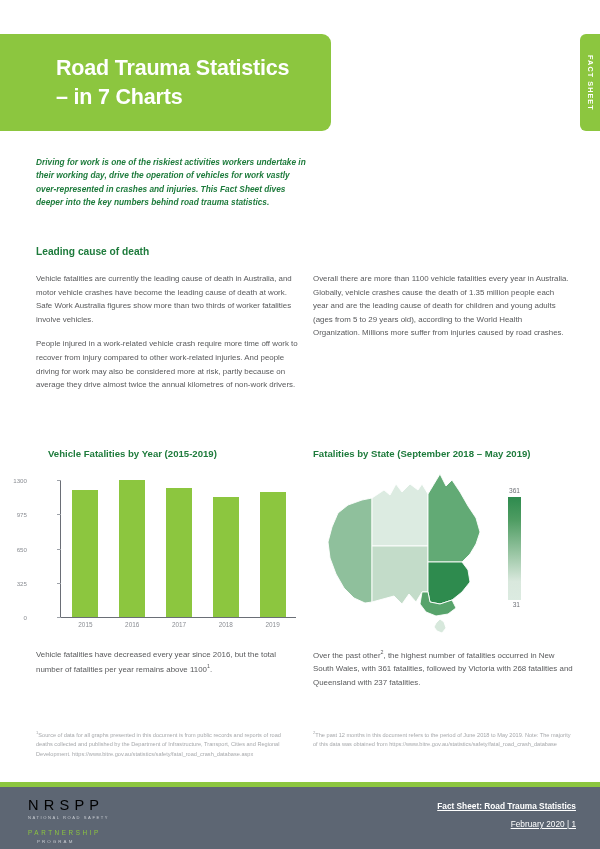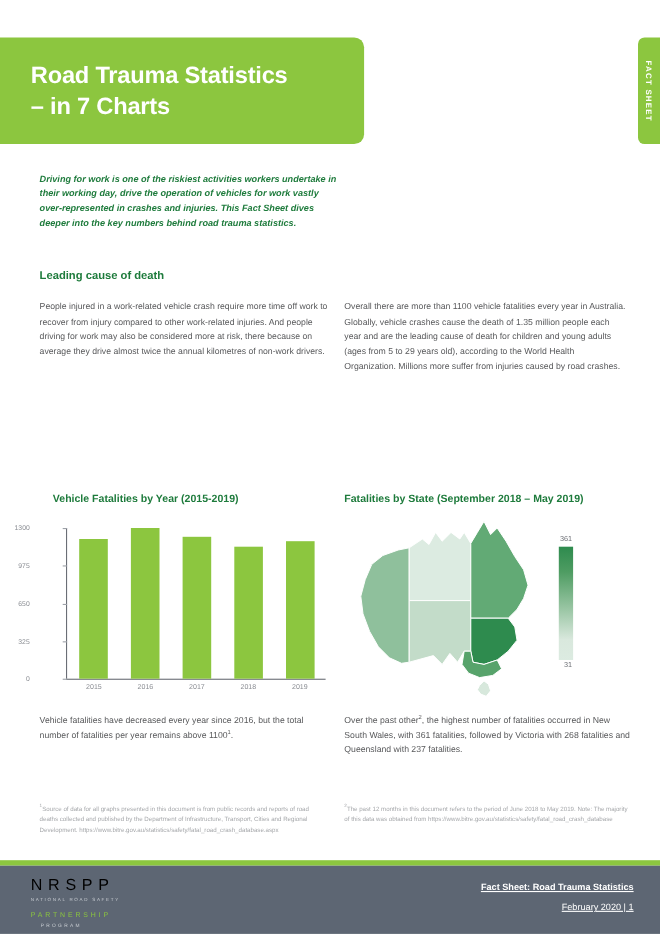--- a/index.html
+++ b/index.html
@@ -18,21 +18,21 @@
   
   .title-block {
     position: absolute;
     left: 0;
     top: 34px;
     width: 331px;
     height: 97px;
     background: #8CC63F;
     border-radius: 0 9px 9px 0;
     box-sizing: border-box;
-    padding: 20px 18px 0 28px;
+    padding: 20px 18px 0 56px;
   }
   .title-block h1 {
     margin: 0;
     color: #ffffff;
     font-size: 21.5px;
     line-height: 1.33;
     font-weight: bold;
     letter-spacing: -0.2px;
   }
 
@@ -294,21 +294,22 @@
 
 <div class="fact-tab">
   <span>FACT SHEET</span>
 </div>
 
 <div class="intro">Driving for work is one of the riskiest activities workers undertake in their working day, drive the operation of vehicles for work vastly over-represented in crashes and injuries. This Fact Sheet dives deeper into the key numbers behind road trauma statistics.</div>
 
 <div class="section-head" id="head-leading">Leading cause of death</div>
 
 <div class="col-text" id="col-left">
-  <p>People injured in a work-related vehicle crash require more time off work to recover from injury compared to other work-related injuries. And people driving for work may also be considered more at risk, there because on average they drive almost twice the annual kilometres of non-work drivers.</p>
+  <p>Vehicle fatalities are currently the leading cause of death in Australia, and motor vehicle crashes have become the leading cause of death at work. Safe Work Australia figures show more than two thirds of worker fatalities involve vehicles.</p>
+  <p>People injured in a work-related vehicle crash require more time off work to recover from injury compared to other work-related injuries. And people driving for work may also be considered more at risk, partly because on average they drive almost twice the annual kilometres of non-work drivers.</p>
 </div>
 
 <div class="col-text" id="col-right">
   <p>Overall there are more than 1100 vehicle fatalities every year in Australia. Globally, vehicle crashes cause the death of 1.35 million people each year and are the leading cause of death for children and young adults (ages from 5 to 29 years old), according to the World Health Organization.  Millions more suffer from injuries caused by road crashes.</p>
 </div>
 
 <div class="chart-title" id="chart1-title">Vehicle Fatalities by Year (2015-2019)</div>
 
 <div class="chart-box">
   <div class="axis-y"></div>

